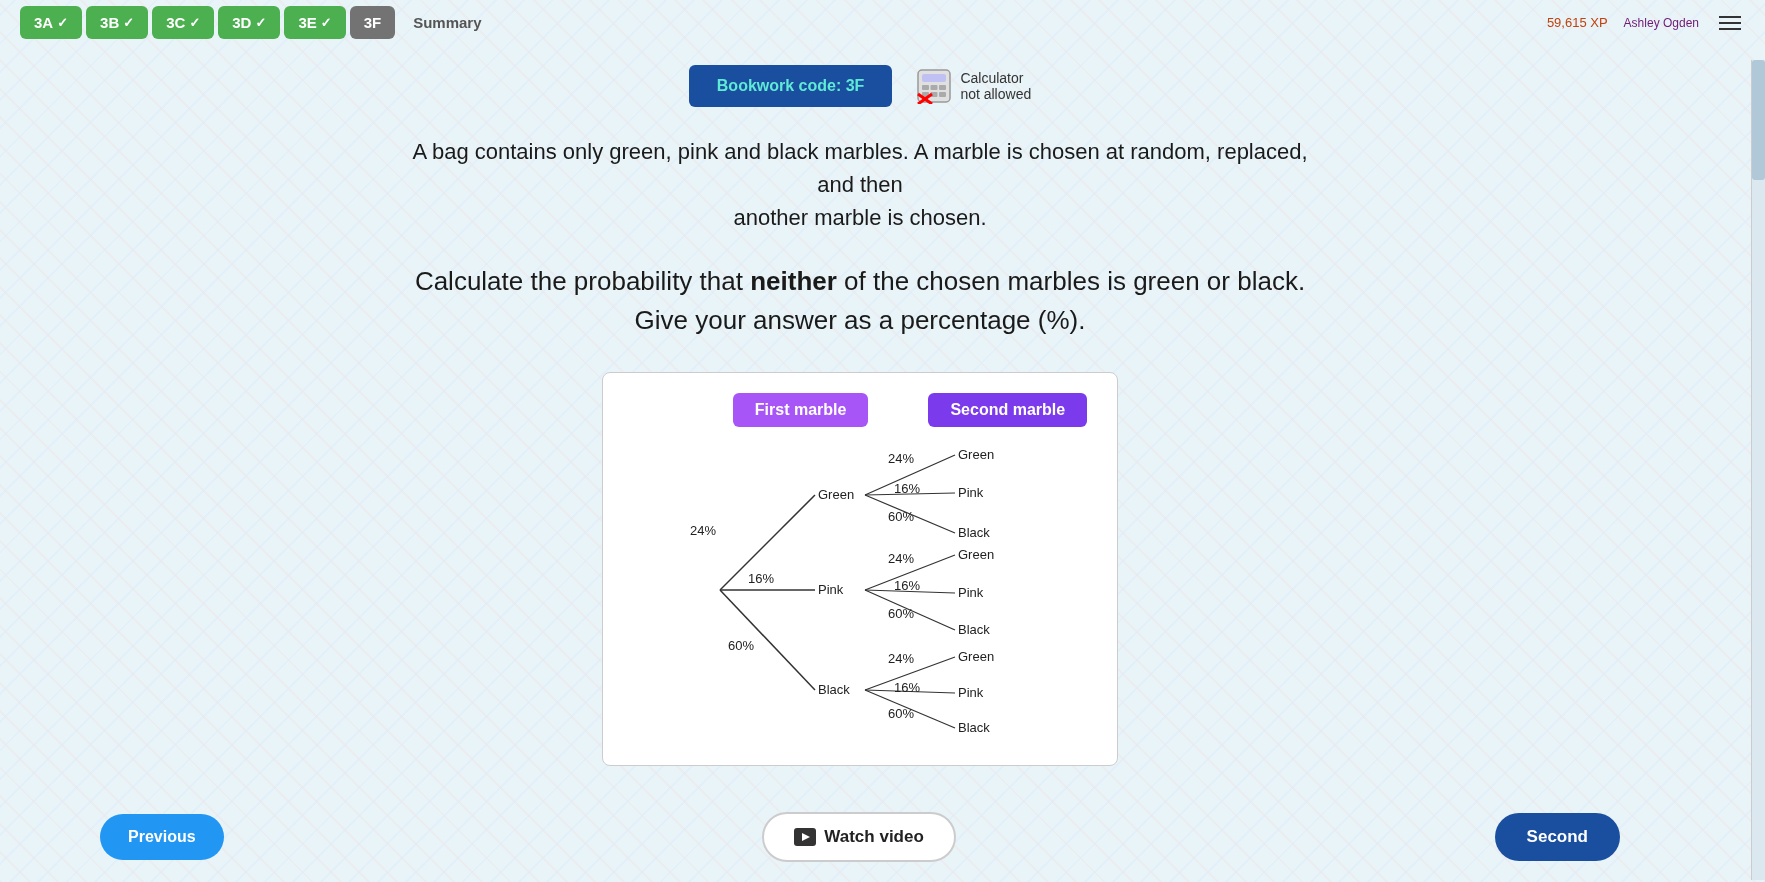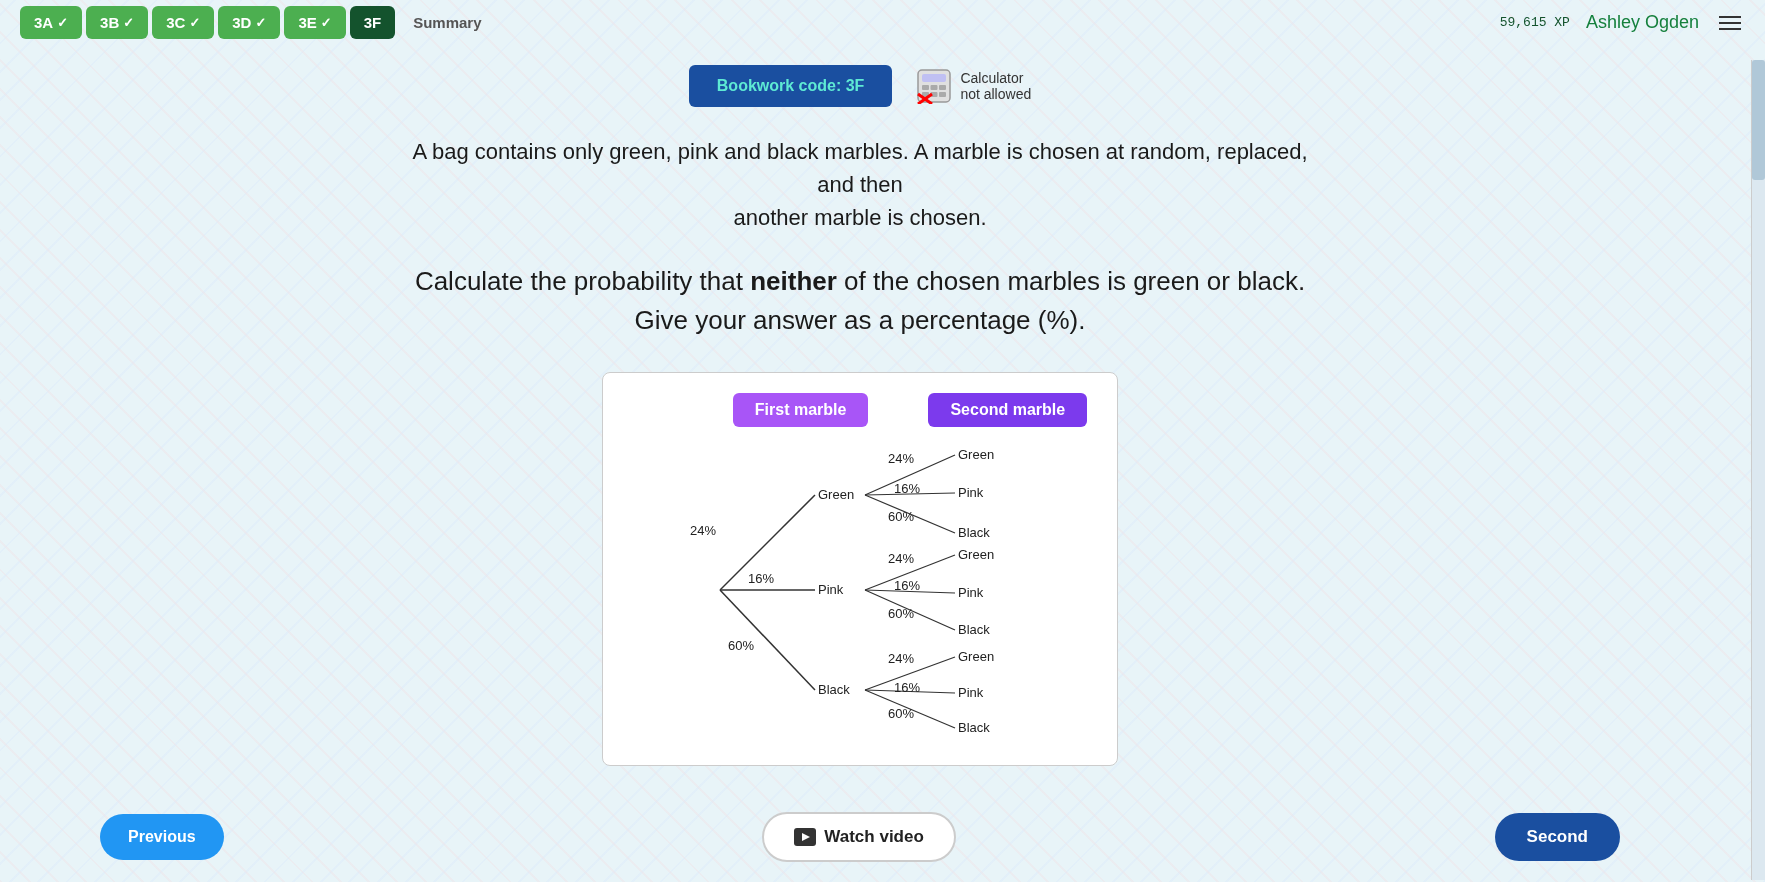--- a/index.html
+++ b/index.html
@@ -55,21 +55,21 @@
       font-weight: 600;
       cursor: pointer;
       color: white;
     }
 
     .nav-tab.completed {
       background: #4caf50;
     }
 
     .nav-tab.active {
-      background: #14532d;
+      background: #737373;
     }
 
     .nav-tab .checkmark {
       font-size: 13px;
     }
 
     .nav-tab-summary {
       padding: 8px 14px;
       font-size: 15px;
       font-weight: 600;
@@ -78,27 +78,26 @@
     }
 
     .nav-right {
       display: flex;
       align-items: center;
       gap: 16px;
     }
 
     .xp-text {
       font-size: 13px;
-      color: #14532d;
-      font-family: Liberation Mono, monospace;
+      color: #c2410c;
     }
 
     .user-name {
-      font-size: 18px;
-      color: #15803d;
+      font-size: 12px;
+      color: #701a75;
       font-weight: 500;
     }
 
     .menu-btn {
       display: flex;
       flex-direction: column;
       gap: 4px;
       cursor: pointer;
       padding: 4px;
     }

